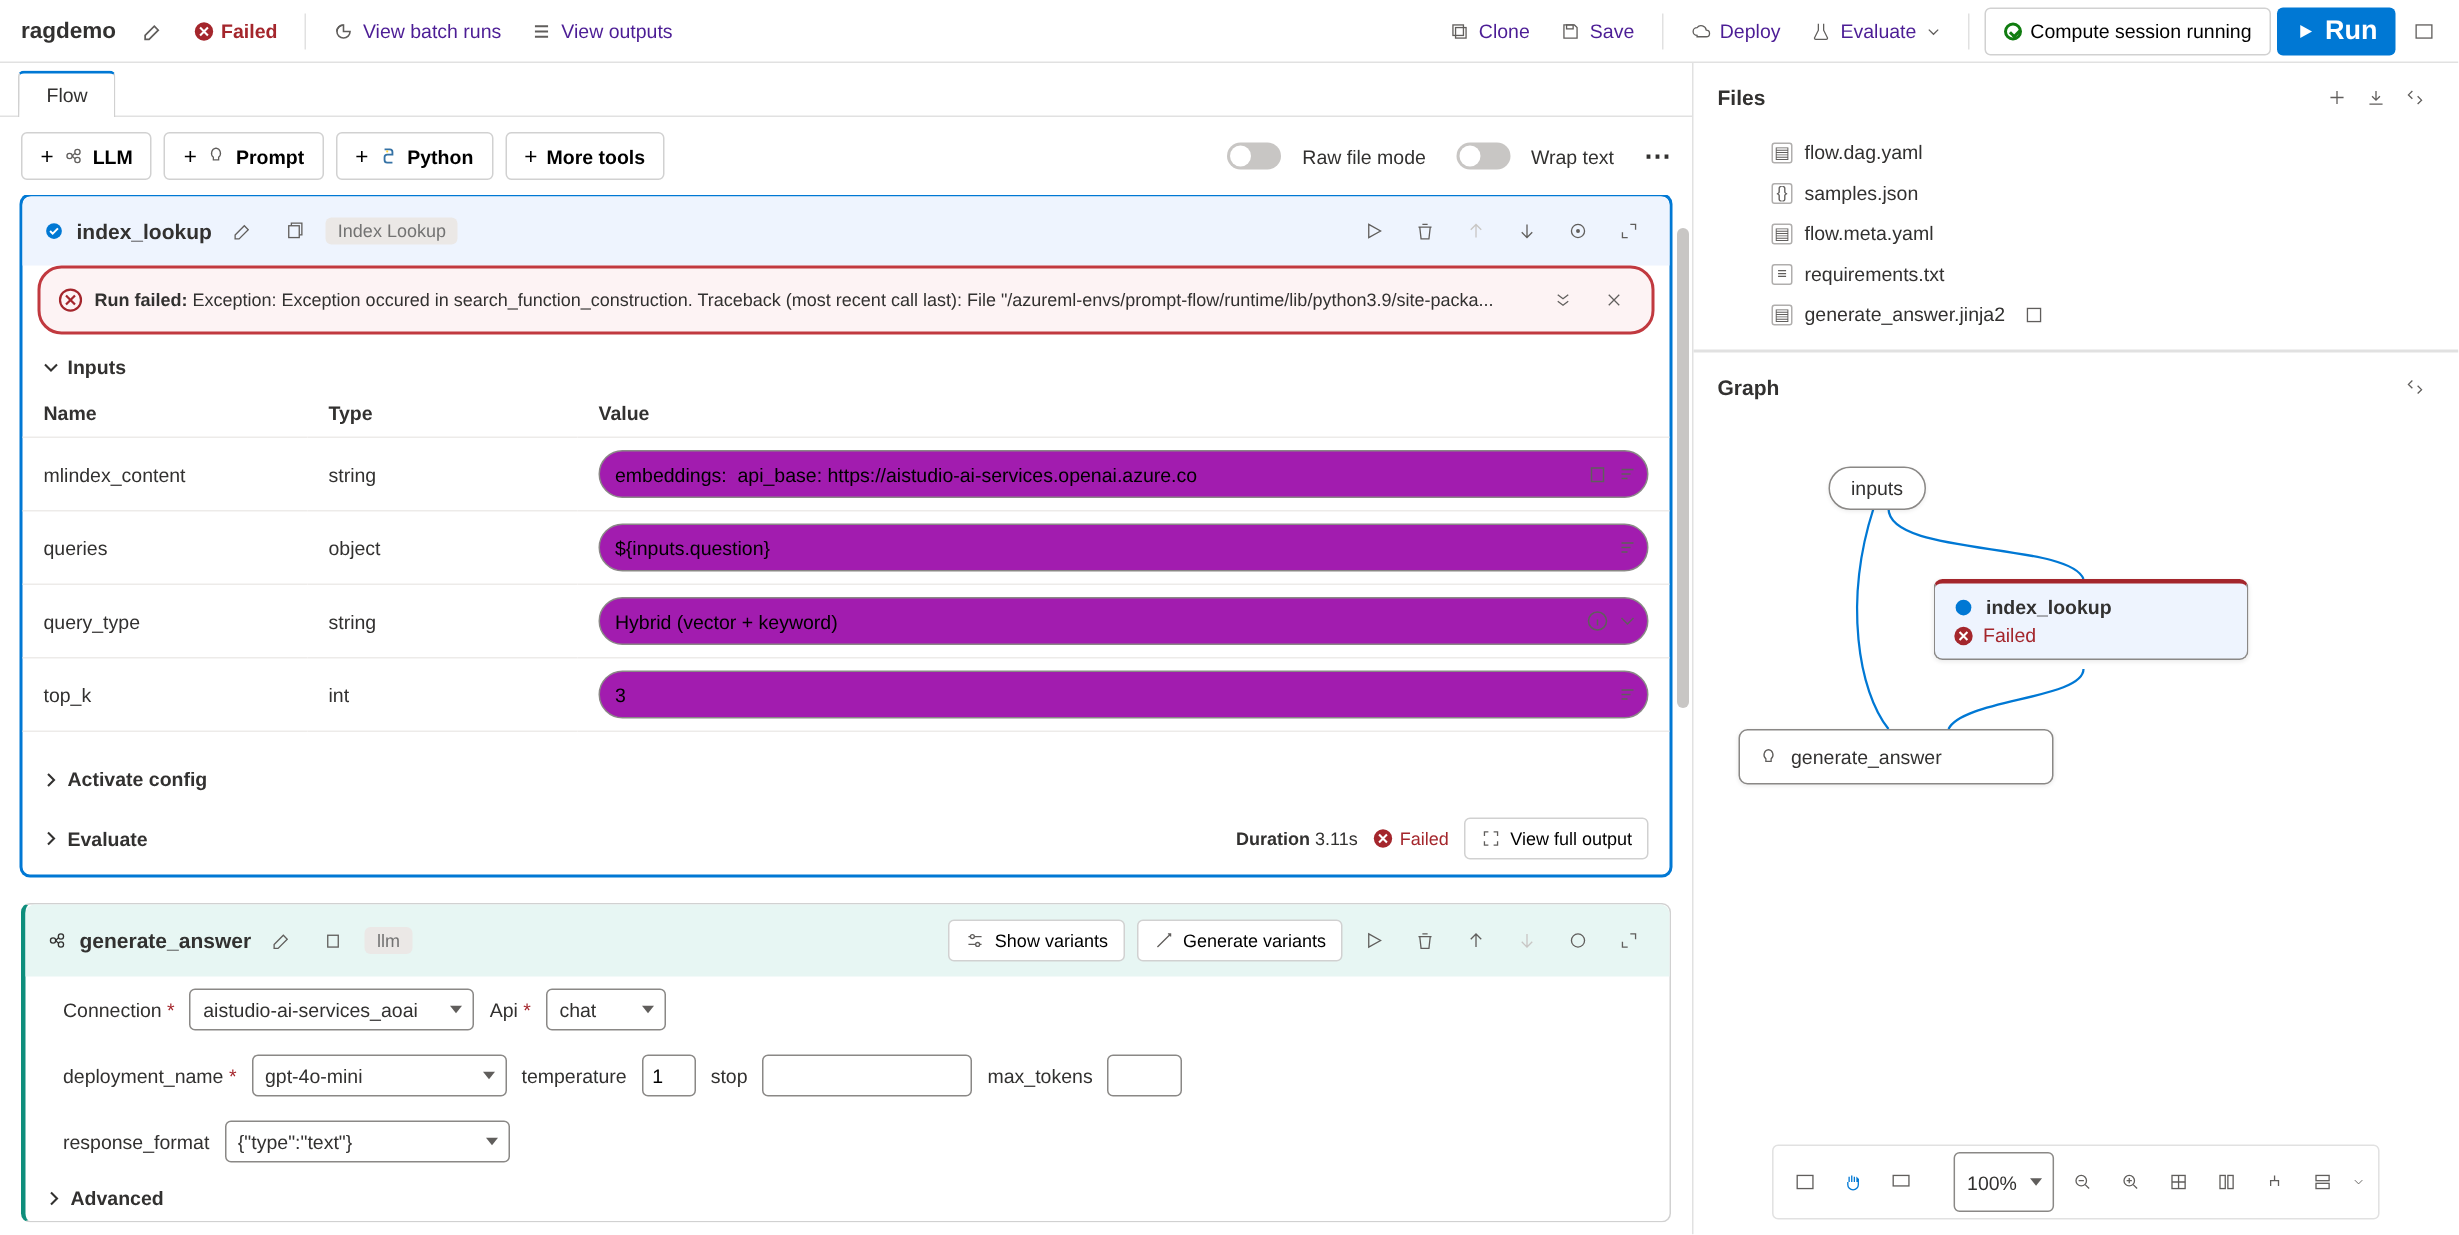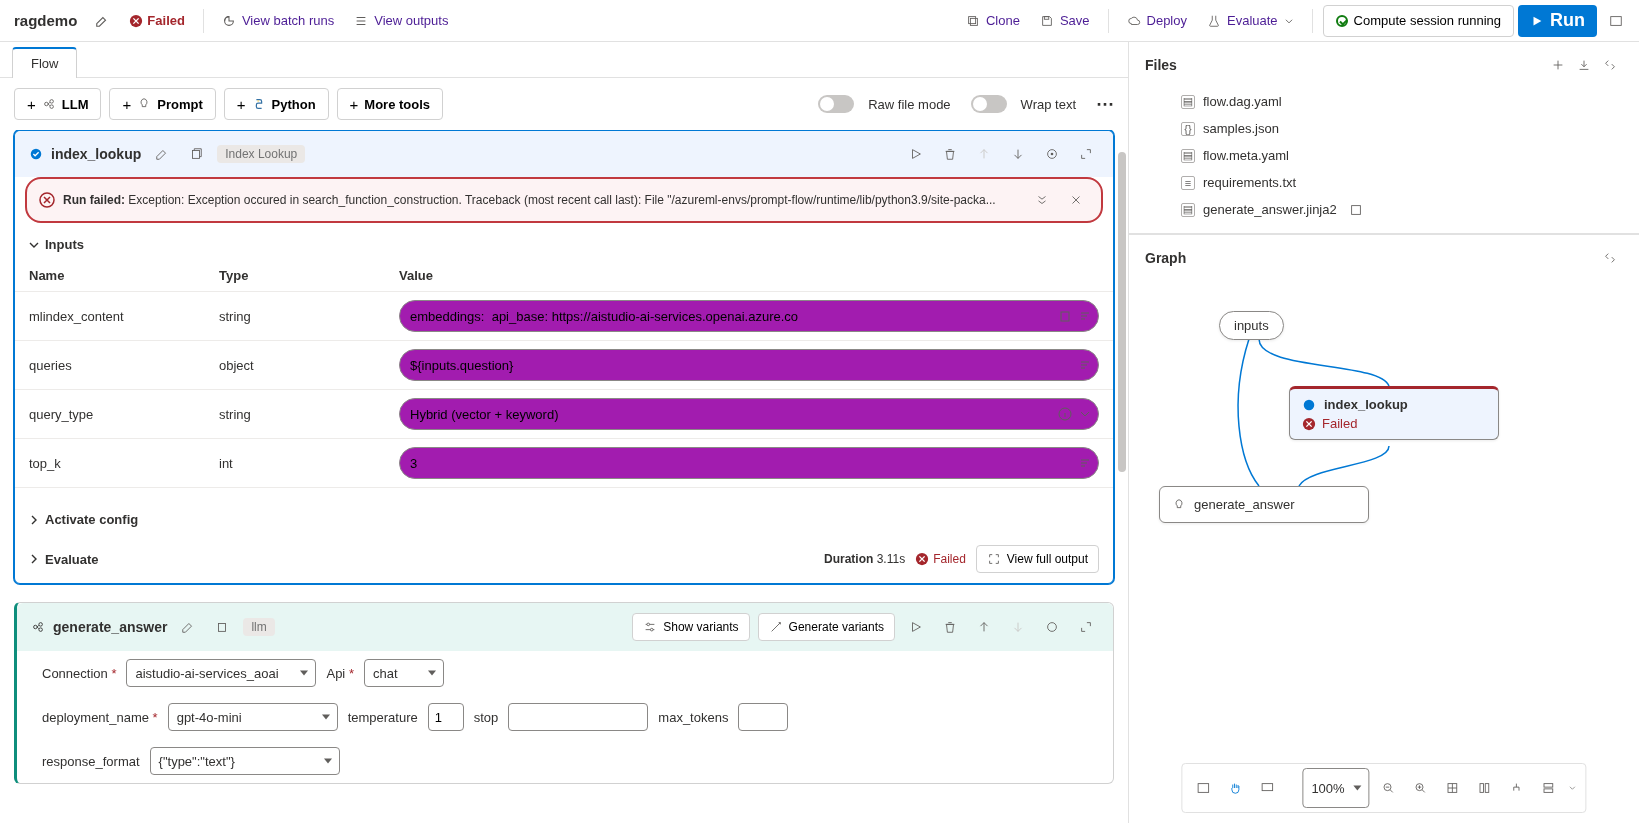--- a/index.html
+++ b/index.html
@@ -487,20 +487,26 @@
           <span class="field-label">stop</span>
           <input class="tiny-input" style="width: 140px;">
           <span class="field-label">max_tokens</span>
           <input class="tiny-input" style="width: 50px;">
         </div>
         <div class="gen-conn-row">
           <span class="field-label">response_format</span>
           <span class="sel" style="min-width:190px">{"type":"text"}</span>
         </div>
 
+        <div class="section-head">
+          <svg class="chev" viewBox="0 0 10 10">
+              <path d="M3 1l4 4-4 4" fill="none" stroke="#323130" stroke-width="1.4"></path>
+            </svg>
+          <span>Advanced</span>
+        </div>
       </div>
 
     </div>
     <div class="scroll-thumb"></div>
   </div>
 
   <div class="right-col">
     <div class="files-panel">
       <div class="files-head">
         <span>Files</span>

